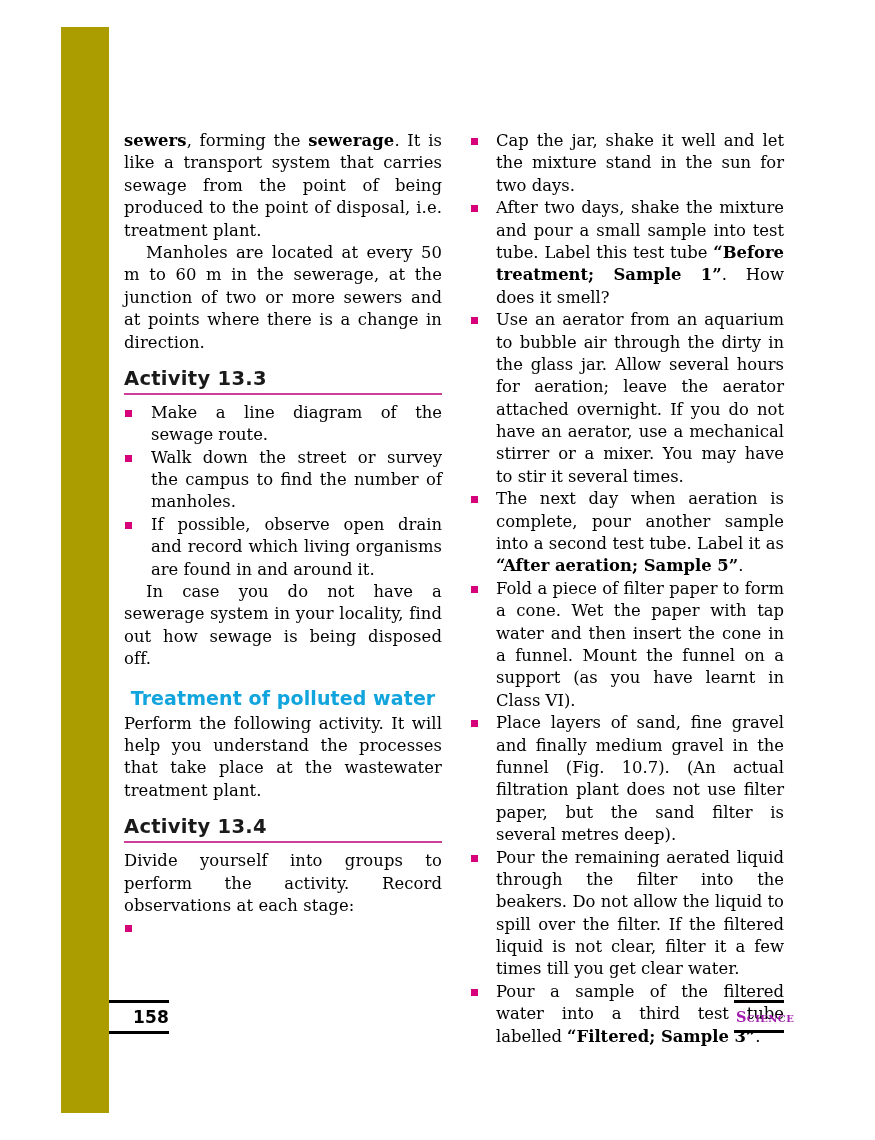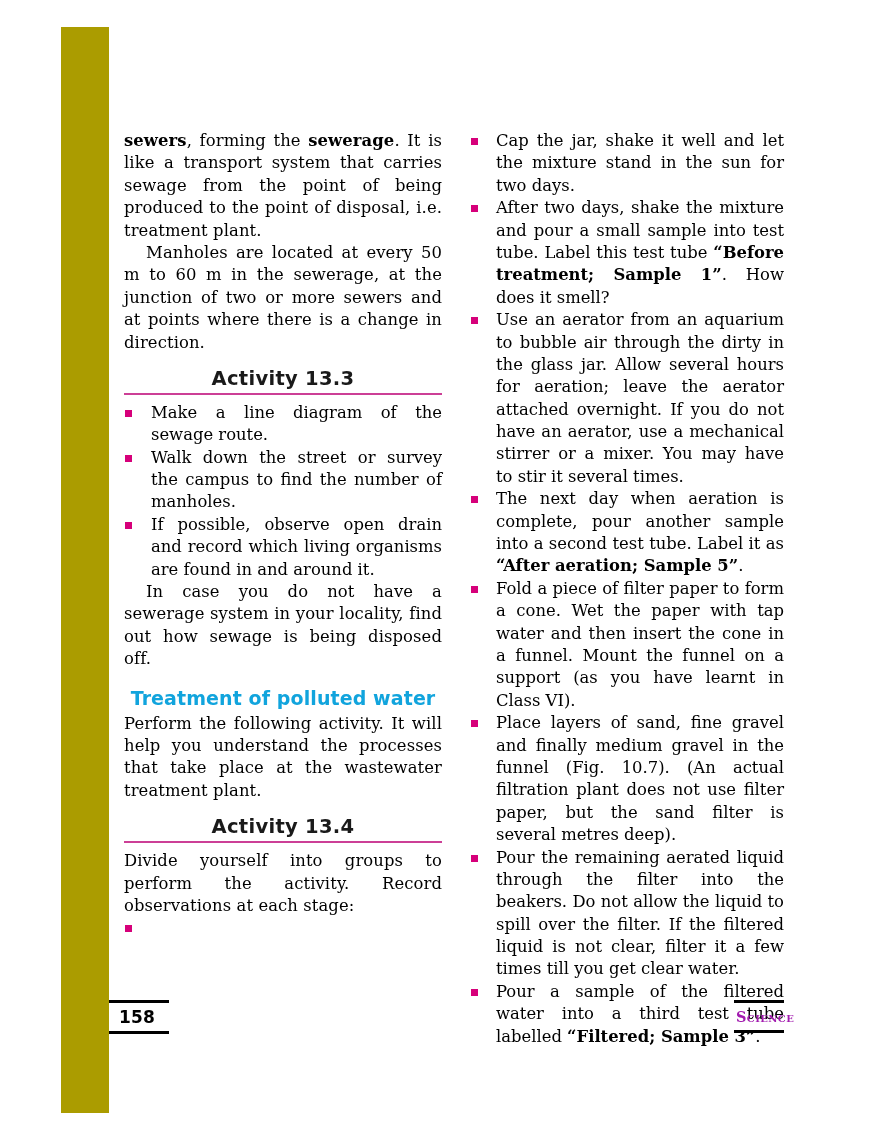--- a/index.html
+++ b/index.html
@@ -53,21 +53,20 @@
   p.indent { text-indent: 22px; }
 
   
   .activity-head {
     margin: 13px 0 0 0;
     font-family: "DejaVu Sans", "Liberation Sans", sans-serif;
     font-weight: bold;
     font-size: 19.5px;
     letter-spacing: 0.3px;
     color: #1a1a1a;
-    text-align: center;
   }
   .activity-rule {
     margin-top: 3px;
     margin-bottom: 7px;
     height: 2px;
     background: #cc3f96;
     width: 100%;
   }
 
   
@@ -108,21 +107,21 @@
   ul.bullets > li b { font-weight: bold; }
 
   
   #col-right ul.bullets > li { padding-left: 26px; }
 
   
   .footer-box {
     position: absolute;
     bottom: 0;
   }
-  #footer-left  { left: 97px;  top: 1000px; width: 60px; }
+  #footer-left  { left: 97px;  top: 1000px; width: 60px; text-align: right; }
   #footer-right { left: 722px; top: 1000px; width: 50px; }
 
   .rule-thick {
     height: 3px;
     background: #000000;
     width: 100%;
   }
   #footer-left .rule-thick  { width: 60px; }
   #footer-right .rule-thick { width: 50px; }
 

